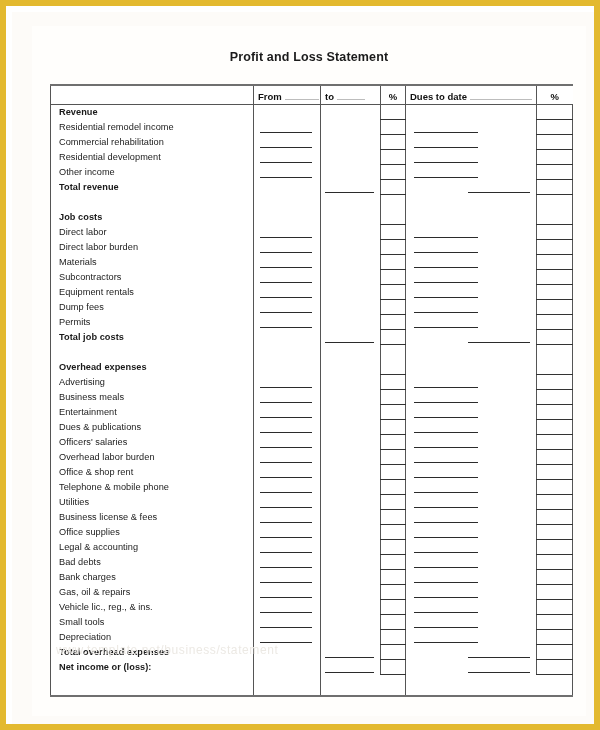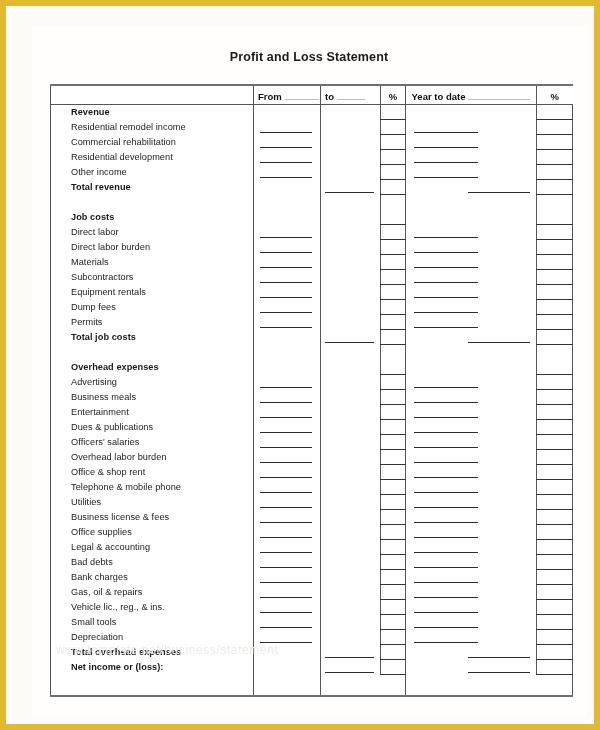--- a/index.html
+++ b/index.html
@@ -95,21 +95,21 @@
   
   tbody td {
     height: 15px;
     padding: 0;
     font-size: 9.2px;
     color: #1a1a1a;
     vertical-align: middle;
     background: #ffffff;
   }
   td.lbl {
-    padding-left: 20px;
+    padding-left: 8px;
     border-left: 1px solid #555;
     white-space: nowrap;
     letter-spacing: 0.05px;
   }
   td.lbl.section { font-weight: bold; }
   td.lbl.item    { }
   td.lbl.total   { font-weight: bold; }
 
   
   td.sep-l { border-left: 1px solid #555; }
@@ -187,21 +187,21 @@
             <col class="c-ytd">
             <col class="c-pct2">
         </colgroup>
 
         <thead>
           <tr>
             <th class="vl"></th>
             <th class="vl"><span>From</span><span class="blank-rule rule-m"></span></th>
             <th class="vl"><span>to</span><span class="blank-rule rule-s"></span></th>
             <th class="vl ctr">%</th>
-            <th class="vl ctr"><span>Year to date</span><span class="blank-rule rule-l"></span></th>
+            <th class="vl ctr"><span>Dues to date</span><span class="blank-rule rule-l"></span></th>
             <th class="vl ctr edge-r">%</th>
           </tr>
         </thead>
 
         <tbody id="tbody">
             <tr class="data">
               <td class="lbl section">Revenue</td>
               <td class="sep-l"></td>
               <td class="sep-l"></td>
               <td class="pct"></td>

